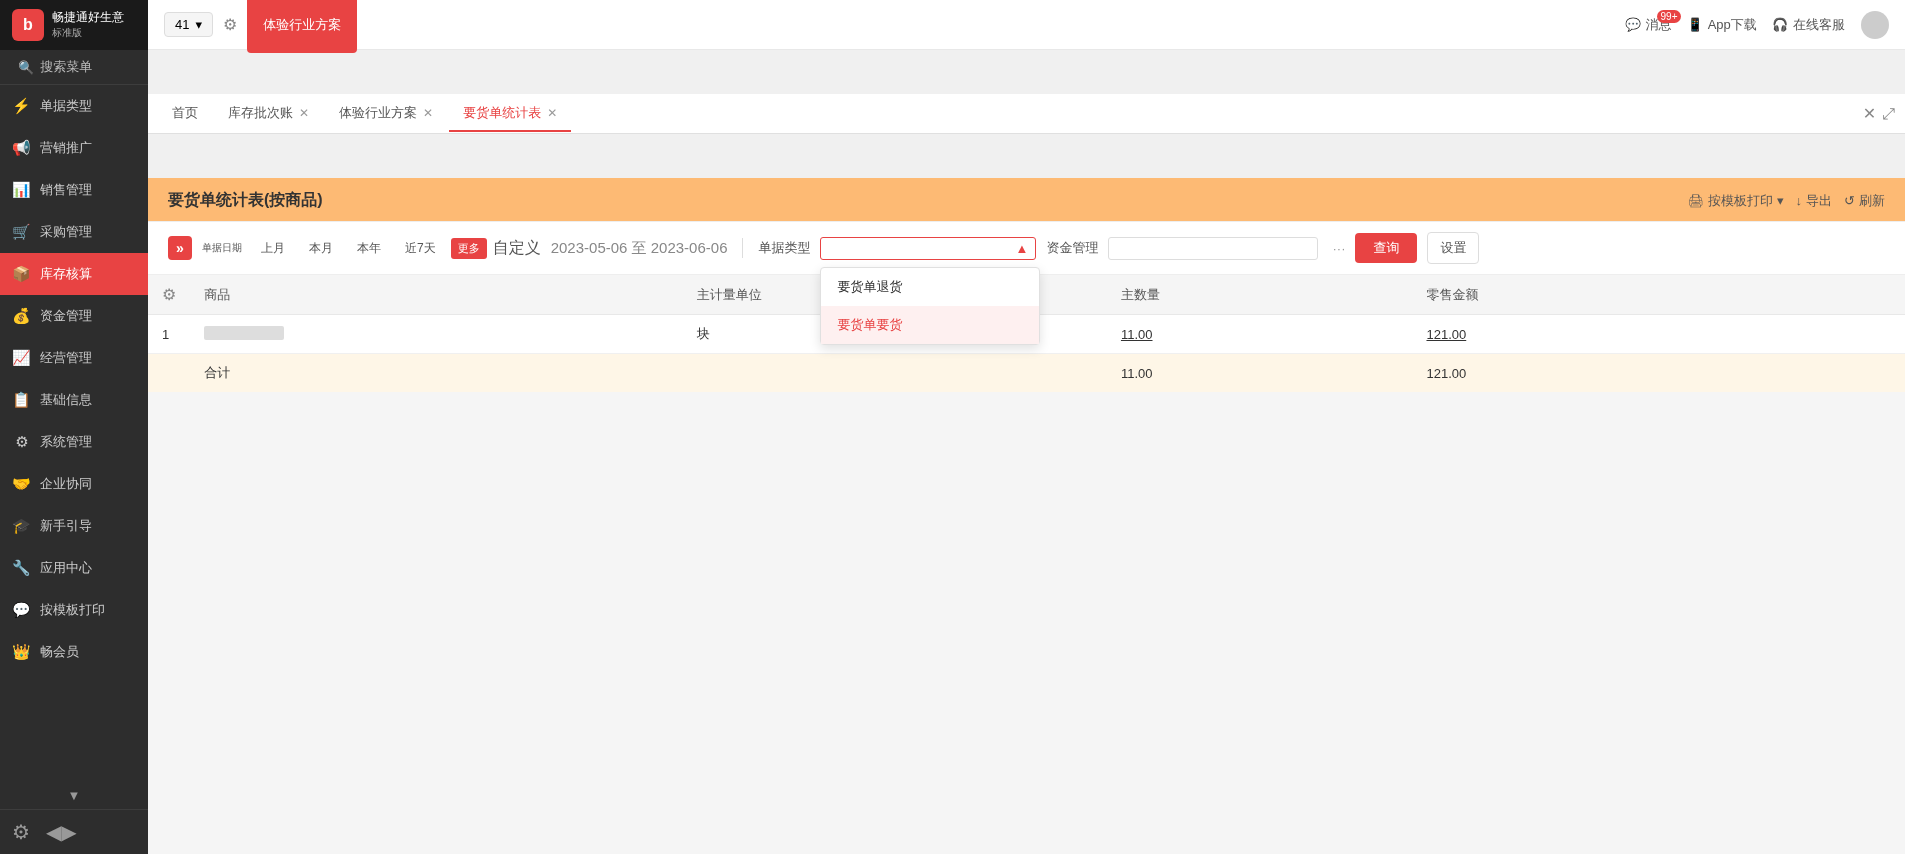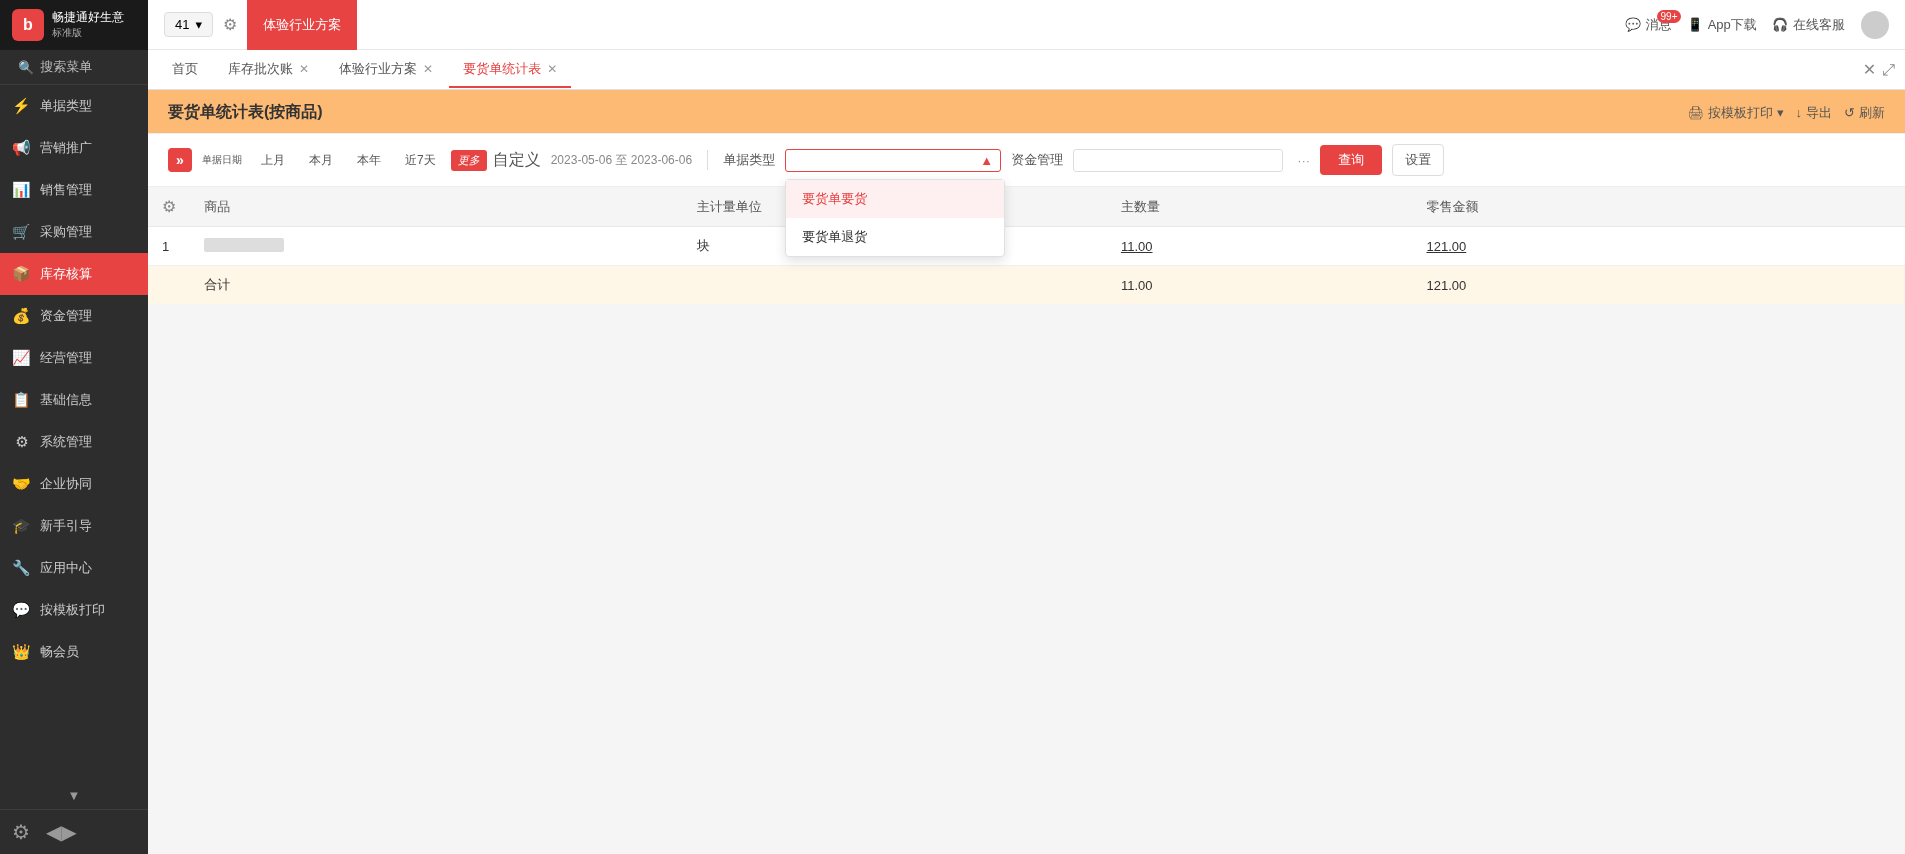--- a/index.html
+++ b/index.html
@@ -60,21 +60,21 @@
     }
     .sidebar-bottom {
       padding: 10px 12px;
       border-top: 1px solid #3d3d3d;
       display: flex; align-items: center; gap: 16px;
       color: #999; font-size: 20px;
     }
     .sidebar-bottom span { cursor: pointer; }
 
     
-    .main { flex: 1; display: flex; flex-direction: column; overflow: hidden; }
+    .main { flex: 1; display: flex; flex-direction: column; overflow: hidden; gap: 44px; }
 
     
     .topbar {
       height: 50px; background: #fff;
       display: flex; align-items: center;
       padding: 0 16px;
       border-bottom: 1px solid #e8e8e8;
       justify-content: space-between;
     }
     .topbar-left { display: flex; align-items: center; gap: 10px; }
@@ -139,26 +139,26 @@
       cursor: pointer; font-size: 14px; font-weight: bold;
     }
     .filter-label { color: #555; font-size: 10px; }
     .date-range { display: flex; align-items: center; gap: 6px; }
     .date-btn {
       padding: 3px 8px; border-radius: 3px; cursor: pointer;
       font-size: 12px; color: #555; border: 1px solid transparent;
     }
     .date-btn.active-more {
       background: #e84343; color: #fff; border-radius: 3px;
-      padding: 2px 6px; font-size: 11px; font-style: italic;
+      padding: 2px 6px; font-size: 11px;
     }
     .date-custom {
       color: #555; font-size: 16px; cursor: pointer;
     }
-    .date-range-text { color: #888; font-size: 12px; }
+    .date-range-text { color: #888; font-size: 15px; }
 
     .filter-divider { width: 1px; height: 20px; background: #ddd; margin: 0 5px; }
 
     .filter-type-label { color: #555; font-size: 13px; }
     .filter-type-input {
       border: 1px solid #e84343; border-radius: 3px;
       padding: 3px 30px 3px 8px; font-size: 13px;
       outline: none; min-width: 180px; position: relative;
       background: #fff; color: #333;
     }
@@ -399,22 +399,22 @@
       <div class="date-range-text">2023-05-06 至 2023-06-06</div>
 
       <div class="filter-divider"></div>
 
       <span class="filter-type-label">单据类型</span>
       <div class="filter-type-wrapper relative" style="position:relative;">
         <input class="filter-type-input" value="" readonly="" style="cursor: pointer;">
         <span class="chevron" style="color:#e84343;">▲</span>
 
         <div class="dropdown-overlay" style="top:30px; min-width:220px;">
+          <div class="dropdown-item">要货单退货</div>
           <div class="dropdown-item selected">要货单要货</div>
-          <div class="dropdown-item">要货单退货</div>
         </div>
       </div>
 
       <span class="filter-warehouse-label">资金管理</span>
       <input class="filter-warehouse-input" value="" style="">
       <span class="filter-more">···</span>
 
       <button class="btn-query">查询</button>
       <button class="btn-settings">设置</button>
     </div>

